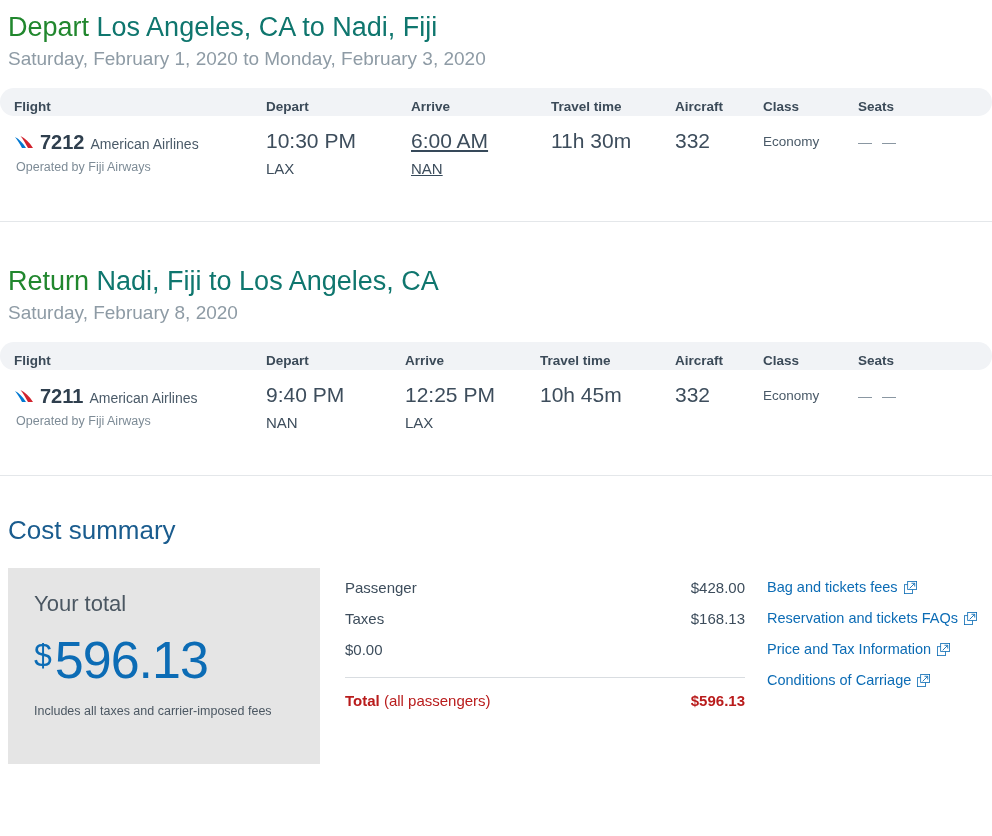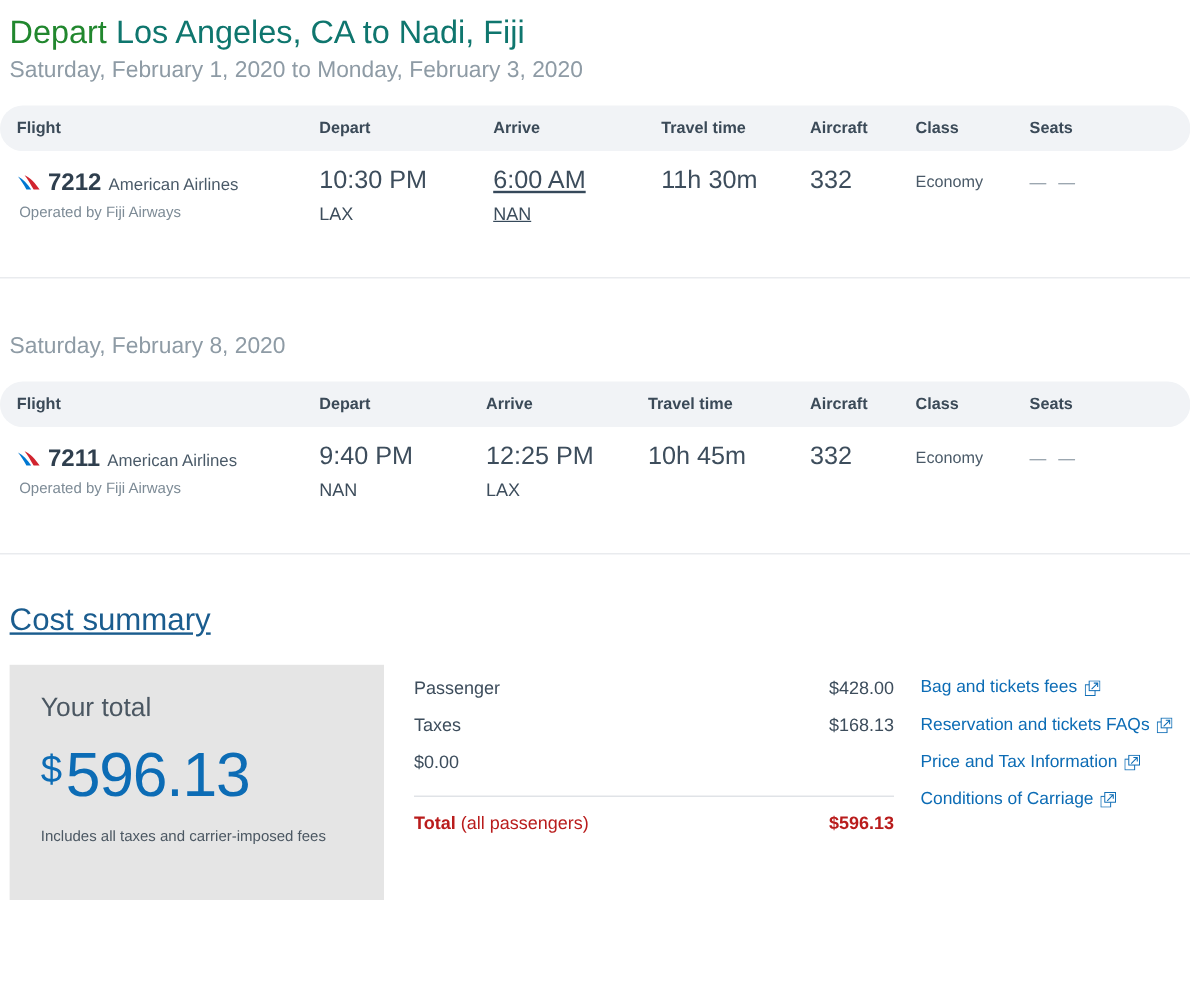--- a/index.html
+++ b/index.html
@@ -42,21 +42,21 @@
     white-space: nowrap;
   }
 
   
   .tbl {
     width: 100%;
     margin-top: 16px;
   }
   .tbl-head {
     background: #f1f3f6;
-    height: 38px;
+    height: 28px;
     position: relative;
     border-radius: 19px;
   }
   .tbl-head .th {
     position: absolute;
     top: 11px;
     font-size: 13.5px;
     font-weight: bold;
     color: #3b4a58;
     white-space: nowrap;
@@ -128,21 +128,20 @@
     background: #e4e7ea;
     width: 100%;
   }
 
   
   .cost-title {
     font-size: 26px;
     color: #1a5c8e;
     padding-left: 8px;
     line-height: 32px;
-    text-decoration: underline;
   }
   .cost-wrap {
     display: flex;
     margin-top: 22px;
   }
   .total-panel {
     width: 312px;
     background: #e5e5e5;
     padding: 22px 0 26px 26px;
     box-sizing: border-box;
@@ -271,20 +270,24 @@
       <div class="cell big" style="left:675px;">332</div>
       <div class="cell small-txt" style="left:763px; top:16px;">Economy</div>
       <div class="cell dashes" style="left:858px; top:16px;">— —</div>
     </div>
   </div>
 </div>
 
 <div class="divider" style="margin-top:9px;"></div>
 
 <div class="section" style="padding-top:42px;">
+  <div class="sec-title">
+    <span class="lead">Return</span>
+    <span class="route">Nadi, Fiji to Los Angeles, CA</span>
+  </div>
   <div class="sec-dates">Saturday, February 8, 2020</div>
 
   <div class="tbl">
     <div class="tbl-head">
       <span class="th" style="left:14px;">Flight</span>
       <span class="th" style="left:266px;">Depart</span>
       <span class="th" style="left:405px;">Arrive</span>
       <span class="th" style="left:540px;">Travel time</span>
       <span class="th" style="left:675px;">Aircraft</span>
       <span class="th" style="left:763px;">Class</span>

